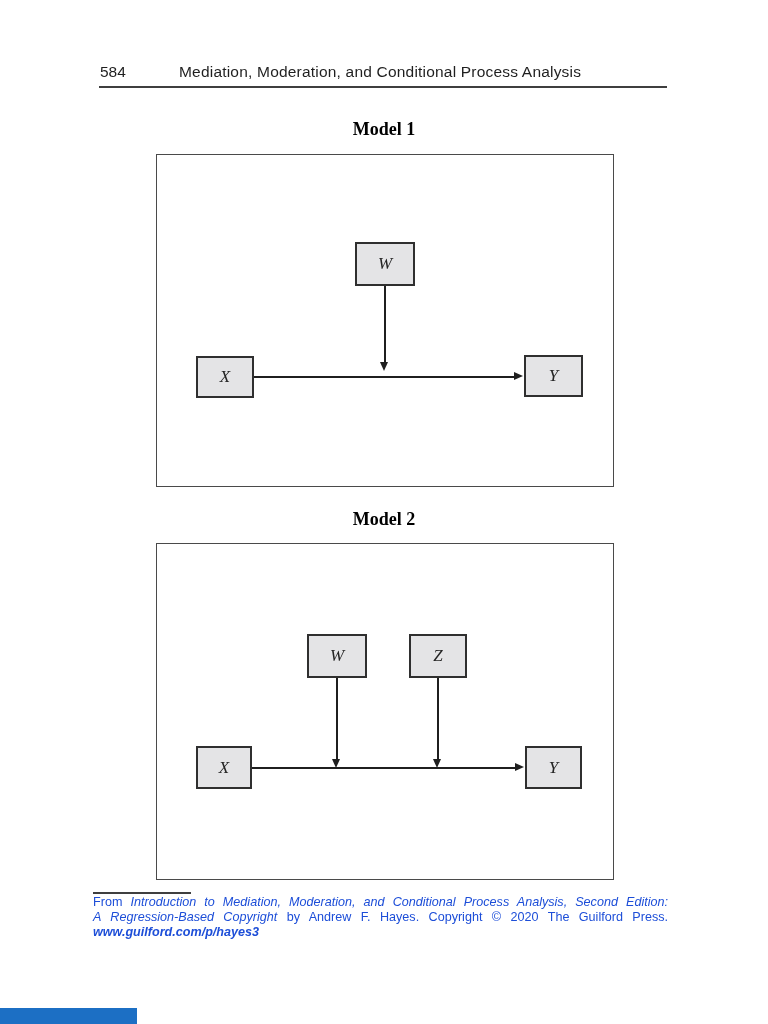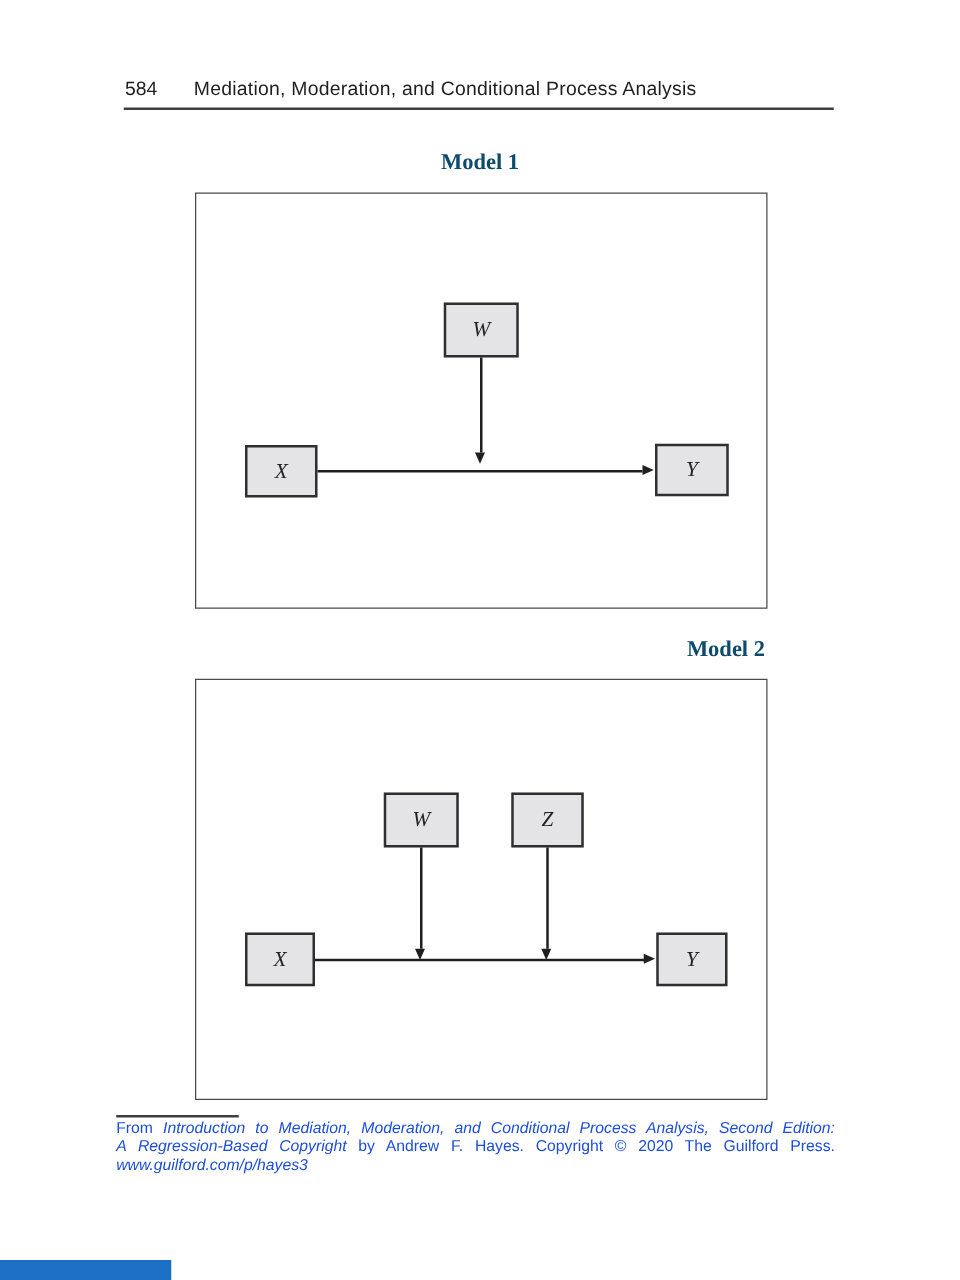--- a/index.html
+++ b/index.html
@@ -4,30 +4,30 @@
 <style>
   html,body { margin:0; padding:0; background:#fff; }
   .page {
     position:relative; width:768px; height:1024px; background:#ffffff;
     font-family:"Liberation Sans", sans-serif; color:#1f1f1f; overflow:hidden;
   }
   .abs { position:absolute; }
 
   
   .page-num { left:100px; top:63px; font-size:15.5px; }
-  .running-head { left:155px; top:63px; font-size:15.5px; letter-spacing:0.2px; }
+  .running-head { left:179px; top:63px; font-size:15.5px; letter-spacing:0.2px; }
   .header-rule { left:99px; top:86px; width:568px; height:2px; background:#3f3f3f; }
 
   
   .model-title {
     left:156px; width:456px; text-align:center;
-    font-family:"Liberation Serif", serif; font-weight:bold; font-size:18px; color:#0c4a6e;
+    font-family:"Liberation Serif", serif; font-weight:bold; font-size:18px; color:#000000;
   }
   #model1-title { top:119px; }
-  #model2-title { top:509px;text-align:right; }
+  #model2-title { top:509px; }
 
   
   .frame { left:156px; width:456px; border:1.5px solid #4a4a4a; background:#fff; box-sizing:content-box; }
   #frame1 { top:154px; height:331px; }
   #frame2 { top:543px; height:335px; }
 
   
   .node {
     position:absolute; background:#e4e4e6; border:2px solid #2f2f2f; box-sizing:border-box;
     display:flex; align-items:center; justify-content:center;
@@ -39,21 +39,21 @@
   .vline { position:absolute; width:2px; background:#1f1f1f; }
   .ah-right { position:absolute; width:0; height:0;
     border-top:4.5px solid transparent; border-bottom:4.5px solid transparent; border-left:9px solid #1f1f1f; }
   .ah-down { position:absolute; width:0; height:0;
     border-left:4.5px solid transparent; border-right:4.5px solid transparent; border-top:9px solid #1f1f1f; }
 
   
   .foot-rule { left:93px; top:892px; width:98px; height:2px; background:#3f3f3f; }
   .credit { left:93px; top:895px; width:575px; font-size:12.6px; line-height:15.2px; color:#1d4ed8; }
   .credit-line { text-align:justify; text-align-last:justify; }
-  .credit-line.last-line { text-align:center; text-align-last:left; }
+  .credit-line.last-line { text-align:center; text-align-last:left;font-weight:bold; }
   .it { font-style:italic; }
 
   
   .blue-bar { left:0; top:1008px; width:137px; height:16px; background:#1c6fc4; }
 </style>
 </head>
 <body>
 
 <div class="page">
 

